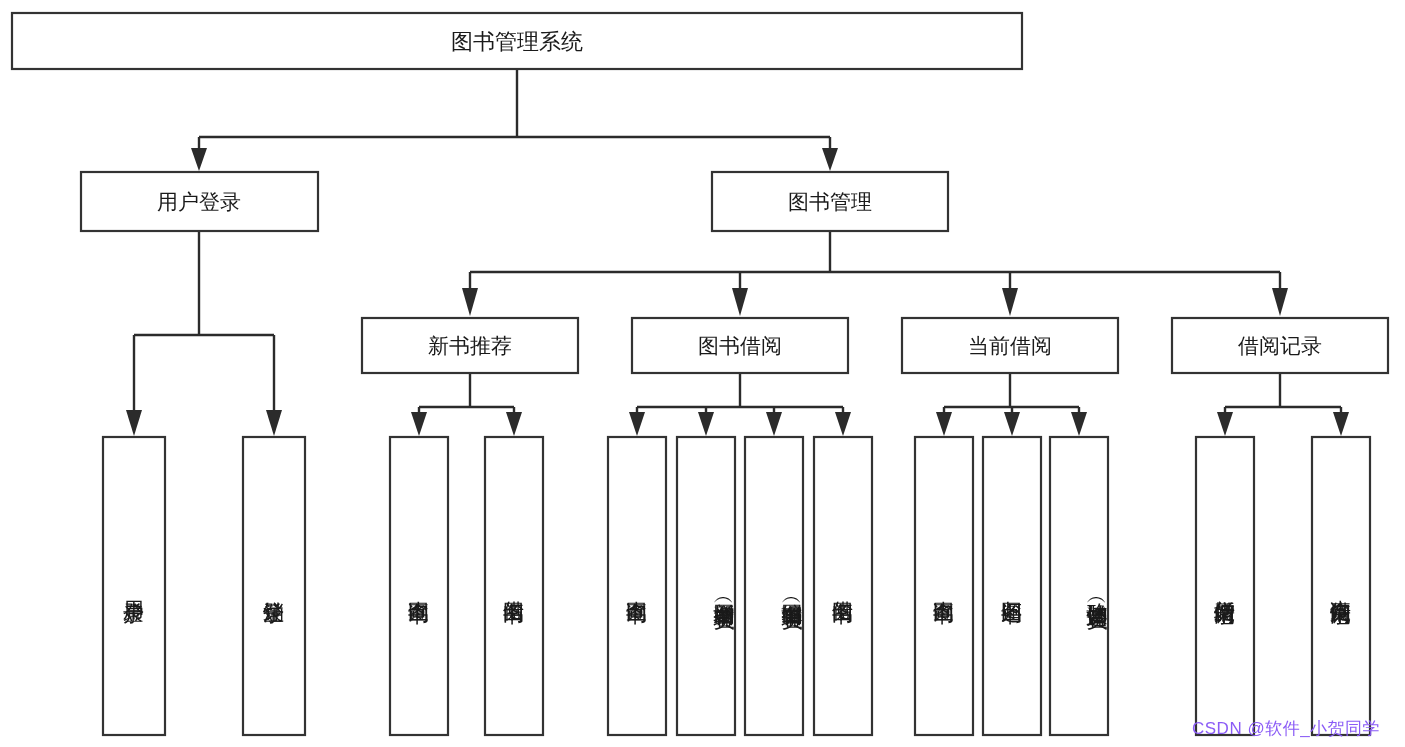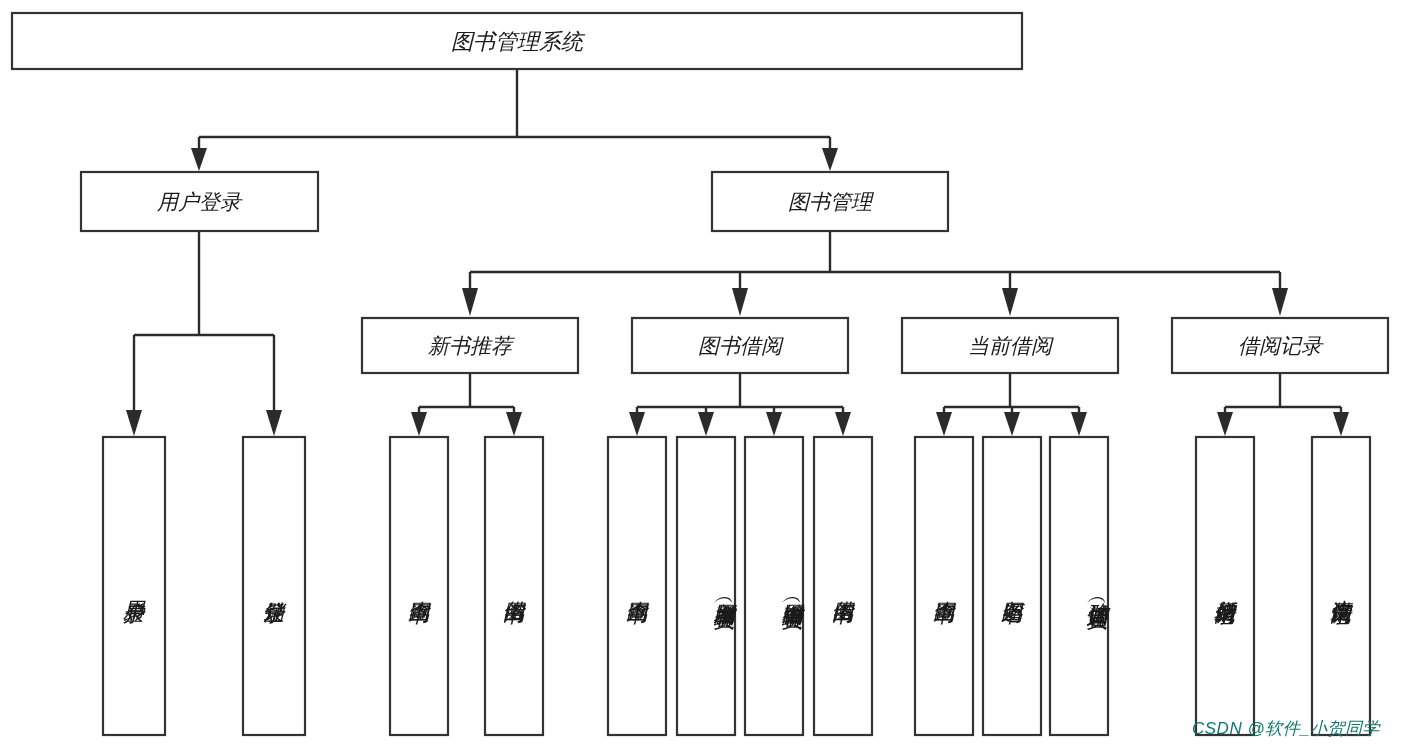--- a/index.html
+++ b/index.html
@@ -11,21 +11,20 @@
     width: 1405px;
     height: 747px;
     font-family: "Liberation Sans", "DejaVu Sans", sans-serif;
     overflow: hidden;
   }
   #diagram-root {
     position: relative;
     width: 1405px;
     height: 656px;
     background: #ffffff;
-    font-style: italic;
   }
   svg#tree-svg {
     position: absolute;
     left: 0;
     top: 0;
     width: 1405px;
     height: 747px;
   }
   .node-box {
     fill: #ffffff;
@@ -65,21 +64,21 @@
     white-space: nowrap;
     display: flex;
     align-items: center;
     justify-content: center;
     pointer-events: none;
   }
   .watermark {
     position: absolute;
     font-family: "Liberation Sans", "DejaVu Sans", sans-serif;
     font-size: 17px;
-    color: #0f766e;
+    color: #8b5cf6;
     white-space: nowrap;
     letter-spacing: 0.5px;
   }
 </style>
 </head>
 <body>
 
 <div id="diagram-root">
 
   <svg id="tree-svg" viewBox="0 0 1405 747">

